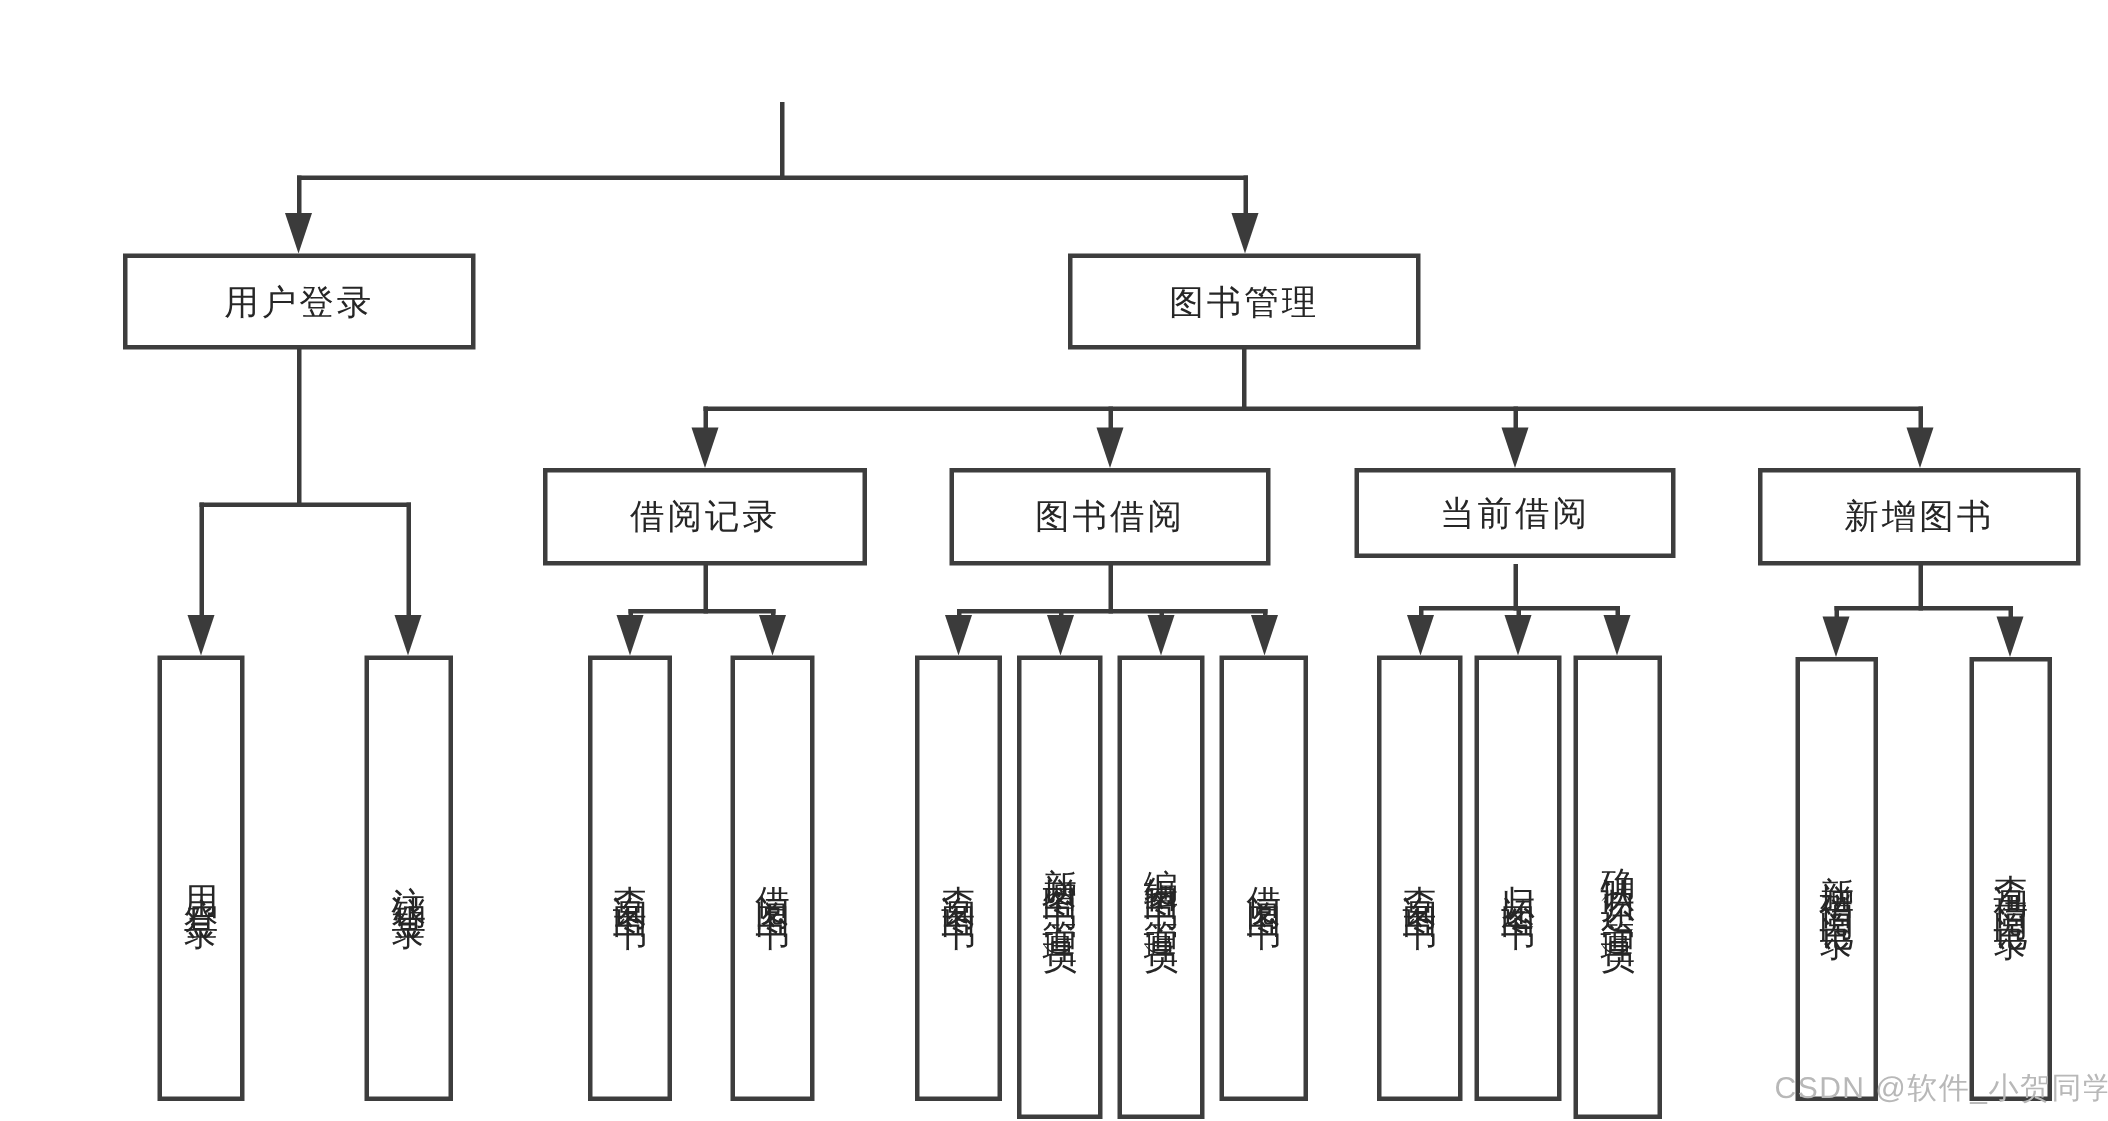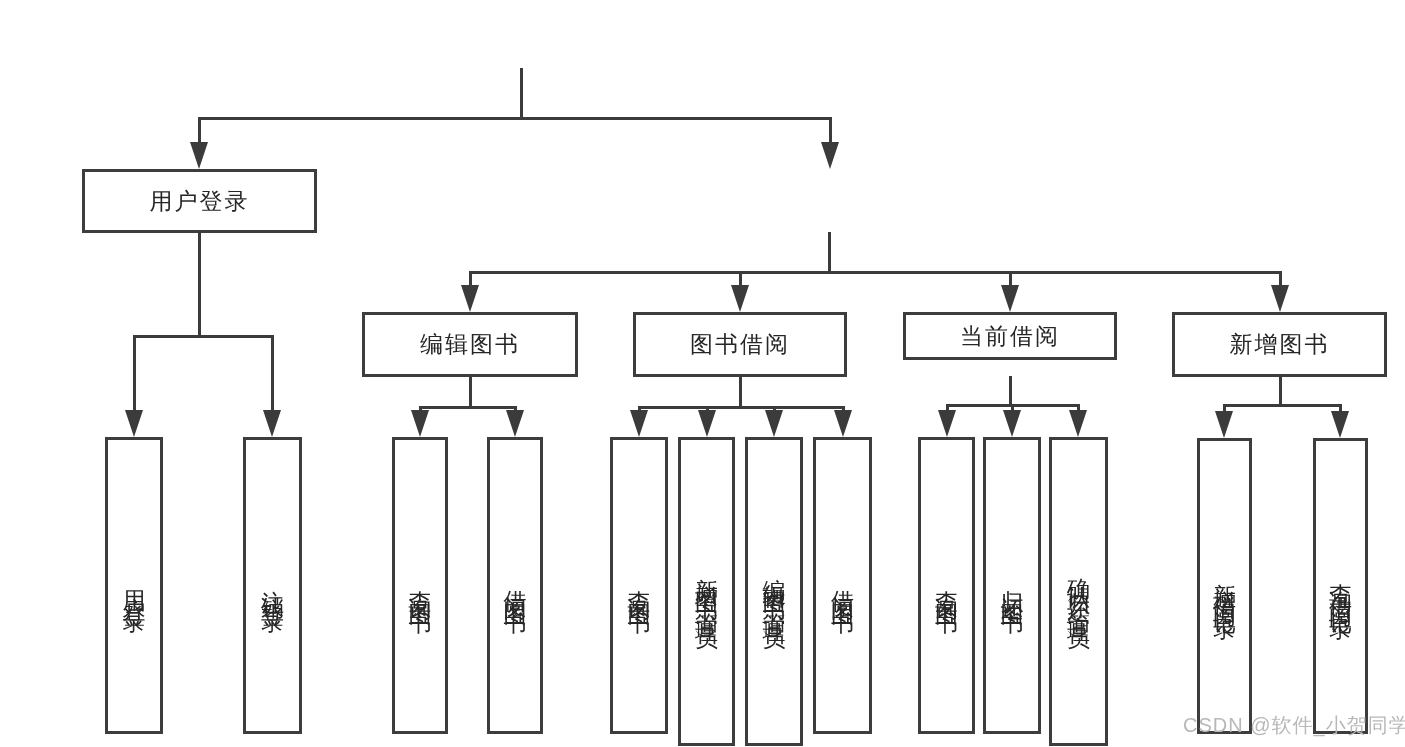--- a/index.html
+++ b/index.html
@@ -75,42 +75,43 @@
 
 
   <div class="vline" style="left:520px; top:68px; height:52px;"></div>
   <div class="hline" style="left:198px; top:117px; width:634px;"></div>
   <div class="vline" style="left:198px; top:117px; height:27px;"></div>
   <div class="tri" style="left:190px; top:142px;"></div>
   <div class="vline" style="left:829px; top:117px; height:27px;"></div>
   <div class="tri" style="left:821px; top:142px;"></div>
 
   <div class="box hbox" style="left:82px; top:169px; width:235px; height:64px;">用户登录</div>
+  <div class="box hbox" style="left:712px; top:169px; width:235px; height:64px;">图书管理</div>
 
   <div class="vline" style="left:198px; top:232px; height:106px;"></div>
   <div class="hline" style="left:133px; top:335px; width:141px;"></div>
   <div class="vline" style="left:133px; top:335px; height:77px;"></div>
   <div class="tri" style="left:125px; top:410px;"></div>
   <div class="vline" style="left:271px; top:335px; height:77px;"></div>
   <div class="tri" style="left:263px; top:410px;"></div>
 
   <div class="vline" style="left:828px; top:232px; height:42px;"></div>
   <div class="hline" style="left:469px; top:271px; width:813px;"></div>
   <div class="vline" style="left:469px; top:271px; height:16px;"></div>
   <div class="tri" style="left:461px; top:285px;"></div>
   <div class="vline" style="left:739px; top:271px; height:16px;"></div>
   <div class="tri" style="left:731px; top:285px;"></div>
   <div class="vline" style="left:1009px; top:271px; height:16px;"></div>
   <div class="tri" style="left:1001px; top:285px;"></div>
   <div class="vline" style="left:1279px; top:271px; height:16px;"></div>
   <div class="tri" style="left:1271px; top:285px;"></div>
 
-  <div class="box hbox" style="left:362px; top:312px; width:216px; height:65px;">编辑图书</div>
+  <div class="box hbox" style="left:362px; top:312px; width:216px; height:65px;">借阅记录</div>
   <div class="box hbox" style="left:633px; top:312px; width:214px; height:65px;">图书借阅</div>
-  <div class="box hbox" style="left:903px; top:312px; width:214px; height:48px;">当前借阅</div>
+  <div class="box hbox" style="left:903px; top:312px; width:214px; height:60px;">当前借阅</div>
   <div class="box hbox" style="left:1172px; top:312px; width:215px; height:65px;">新增图书</div>
 
   <div class="vline" style="left:469px; top:376px; height:33px;"></div>
   <div class="hline" style="left:419px; top:406px; width:98px;"></div>
   <div class="vline" style="left:419px; top:406px; height:8px;"></div>
   <div class="tri" style="left:411px; top:410px;"></div>
   <div class="vline" style="left:514px; top:406px; height:8px;"></div>
   <div class="tri" style="left:506px; top:410px;"></div>
 
   <div class="vline" style="left:739px; top:376px; height:33px;"></div>

